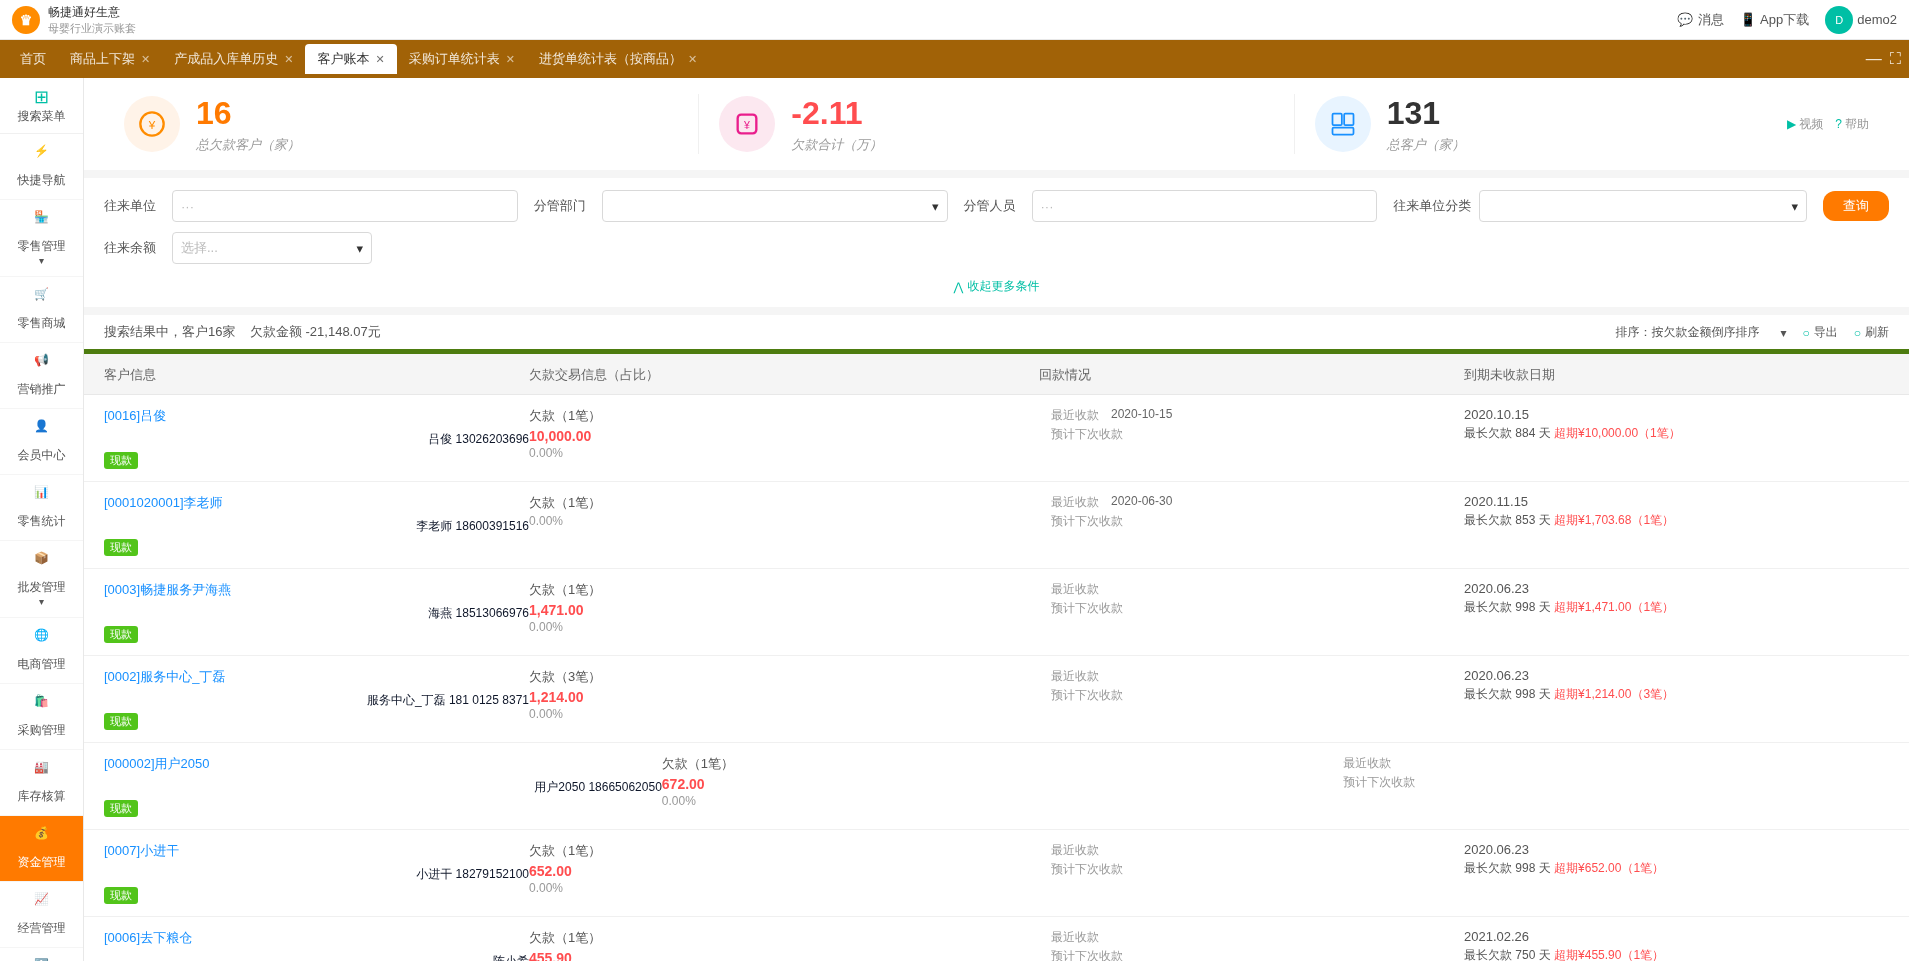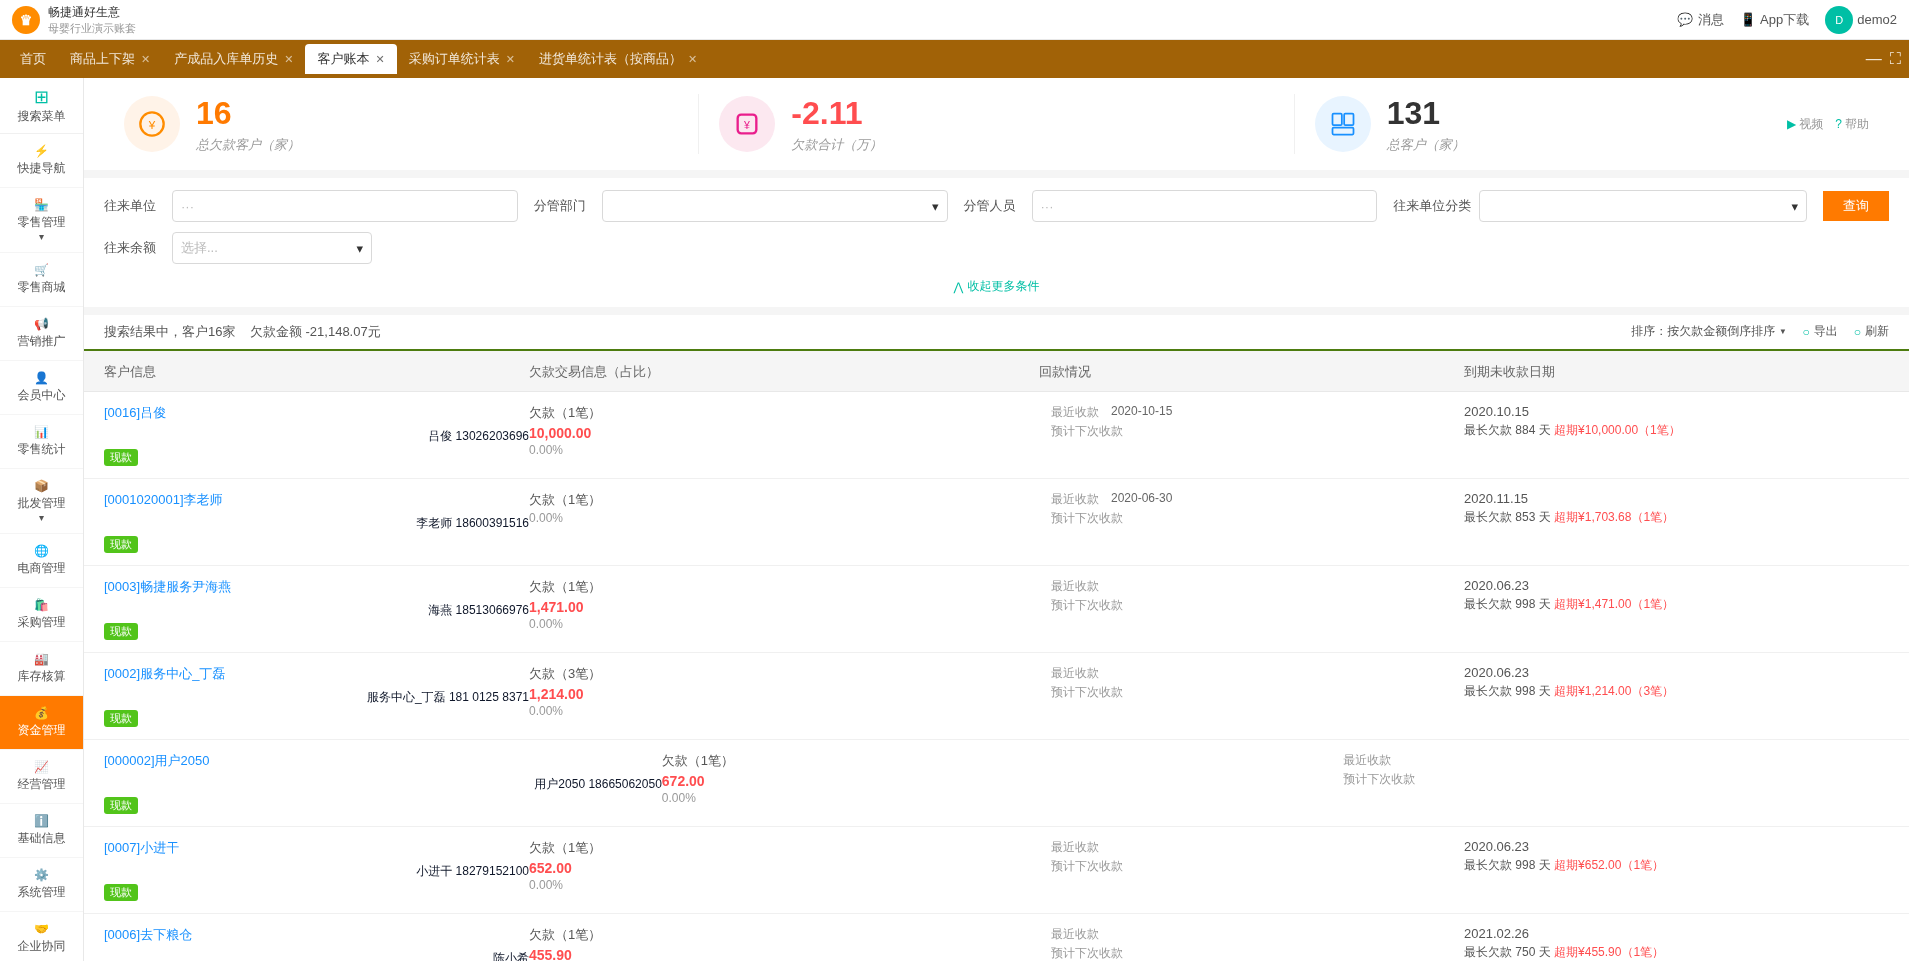--- a/index.html
+++ b/index.html
@@ -23,21 +23,21 @@
     .tab-bar-actions { margin-left: auto; display: flex; align-items: center; gap: 8px; }
     .tab-action-btn { color: rgba(255,255,255,0.85); cursor: pointer; font-size: 16px; }
     
     
     .layout { display: flex; height: calc(100vh - 78px); }
     .sidebar { width: 84px; background: #fff; border-right: 1px solid #e8e8e8; display: flex; flex-direction: column; overflow-y: auto; }
     .sidebar-search { padding: 8px 4px; text-align: center; border-bottom: 1px solid #f0f0f0; }
     .sidebar-search-label { font-size: 12px; color: #555; cursor: pointer; }
     .sidebar-item { padding: 10px 4px; text-align: center; font-size: 12px; color: #555; cursor: pointer; border-bottom: 1px solid #f5f5f5; }
     .sidebar-item.active { background: #ff7a00; color: #fff; }
-    .sidebar-item-label { margin-top: 2px; }
+    .sidebar-item-label { margin-top: 14px; }
     .sidebar-arrow { font-size: 10px; }
     
     
     .main-content { flex: 1; overflow-y: auto; background: #f5f5f5; }
     
     
     .summary-cards { display: flex; background: #fff; padding: 16px 20px; margin-bottom: 8px; gap: 0; }
     .summary-card { flex: 1; display: flex; align-items: center; gap: 16px; padding: 0 20px; border-right: 1px solid #f0f0f0; }
     .summary-card:last-child { border-right: none; }
     .card-icon { width: 56px; height: 56px; border-radius: 50%; display: flex; align-items: center; justify-content: center; font-size: 24px; }
@@ -52,28 +52,28 @@
     .card-label { font-size: 13px; color: #999; margin-top: 4px; font-style: italic; }
     .card-top-actions { margin-left: auto; display: flex; align-items: flex-start; gap: 12px; font-size: 12px; color: #999; }
     
     
     .filter-area { background: #fff; padding: 12px 20px 8px; margin-bottom: 8px; }
     .filter-row { display: flex; align-items: center; gap: 16px; margin-bottom: 10px; }
     .filter-item { display: flex; align-items: center; gap: 8px; flex: 1; }
     .filter-label { font-size: 13px; color: #555; white-space: nowrap; min-width: 60px; }
     .filter-input { flex: 1; height: 32px; border: 1px solid #d9d9d9; border-radius: 4px; padding: 0 8px; font-size: 13px; display: flex; align-items: center; justify-content: space-between; cursor: pointer; background: #fff; }
     .filter-select { flex: 1; height: 32px; border: 1px solid #d9d9d9; border-radius: 4px; padding: 0 8px; font-size: 13px; display: flex; align-items: center; justify-content: space-between; background: #fff; cursor: pointer; }
-    .query-btn { background: #ff7a00; color: #fff; border: none; border-radius: 0; padding: 6px 20px; font-size: 13px; cursor: pointer; white-space: nowrap; }
+    .query-btn { background: #ff7a00; color: #fff; border: none; border-radius: 12px; padding: 6px 20px; font-size: 13px; cursor: pointer; white-space: nowrap; }
     .collapse-btn { text-align: center; padding: 4px; color: #00bfa5; font-size: 12px; cursor: pointer; display: flex; align-items: center; justify-content: center; gap: 4px; }
     
     
-    .result-bar { display: flex; align-items: flex-start; padding: 8px 20px; background: #fff; margin-bottom: 2px; border-bottom: 2px solid #4d7c0f; }
+    .result-bar { display: flex; align-items: flex-end; padding: 8px 20px; background: #fff; margin-bottom: 2px; border-bottom: 5px solid #4d7c0f; }
     .result-info { font-size: 13px; color: #555; }
     .result-actions { margin-left: auto; display: flex; align-items: center; gap: 16px; font-size: 12px; color: #555; }
-    .sort-select { display: flex; align-items: center; gap: 4px; cursor: pointer; font-family: Liberation Mono, monospace; }
+    .sort-select { display: flex; align-items: center; gap: 21px; cursor: pointer; }
     .action-link { display: flex; align-items: center; gap: 4px; cursor: pointer; color: #555; }
     
     
     .data-table { background: #fff; }
     .table-header { display: flex; background: #f5f5f5; padding: 10px 20px; border-bottom: 1px solid #e8e8e8; font-size: 13px; color: #666; font-weight: 500; }
     .col-customer { flex: 2.5; }
     .col-debt { flex: 3; }
     .col-recovery { flex: 2.5; }
     .col-date { flex: 2.5; }
     

